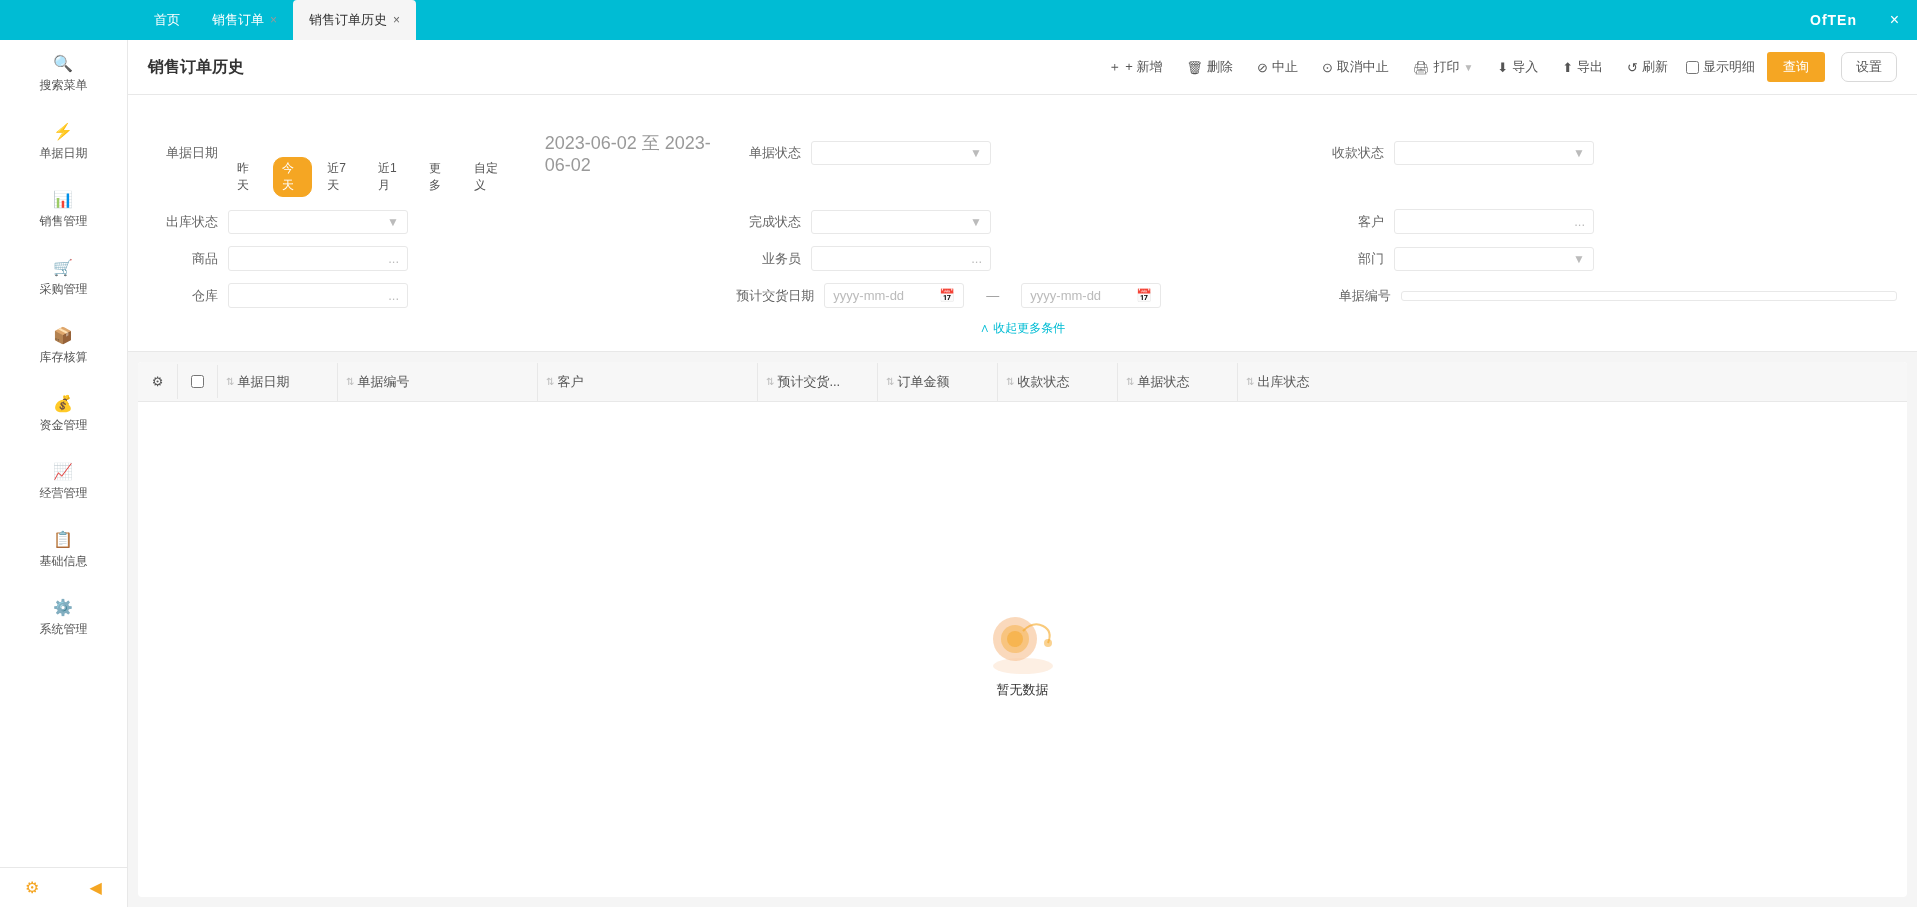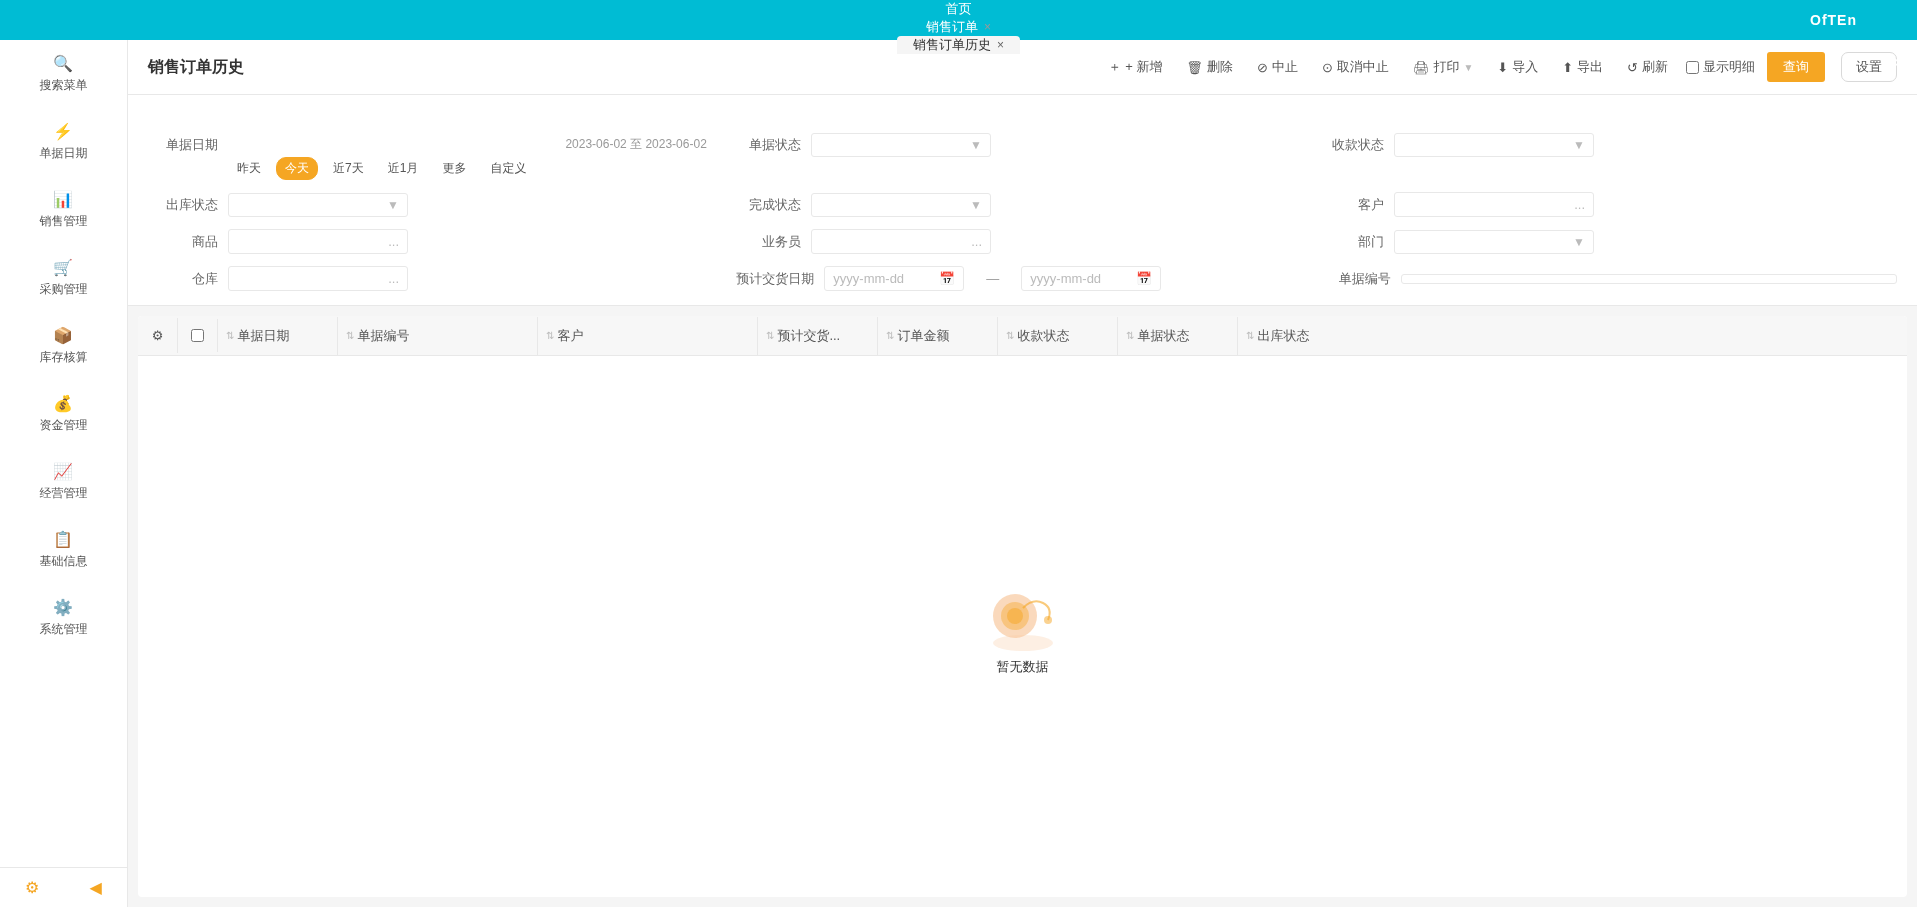--- a/index.html
+++ b/index.html
@@ -36,21 +36,21 @@
 
     
     .filter-area { background: #fff; padding: 14px 20px; border-bottom: 1px solid #e8e8e8; flex-shrink: 0; }
     .filter-row { display: flex; align-items: center; gap: 0; margin-bottom: 12px; }
     .filter-row:last-of-type { margin-bottom: 0; }
     .filter-label { width: 80px; color: #666; font-size: 13px; flex-shrink: 0; text-align: right; padding-right: 10px; }
     .filter-control { display: flex; align-items: center; flex: 1; }
     .date-range-group { display: flex; align-items: center; gap: 6px; }
     .date-btn { padding: 2px 8px; border-radius: 3px; cursor: pointer; font-size: 12px; color: #555; border: 1px solid transparent; margin-top: 48px; }
     .date-btn.active { background: #f5a623; color: #fff; border-radius: 10px; border-color: #f5a623; }
-    .date-text { font-size: 12px; color: #999; margin-left: 24px; }
+    .date-text { font-size: 18px; color: #999; margin-left: 24px; }
     .select-control { display: flex; align-items: center; border: 1px solid #e8e8e8; border-radius: 3px; background: #fff; padding: 4px 8px; min-width: 200px; cursor: pointer; }
     .select-control .arrow { margin-left: auto; color: #bbb; font-size: 12px; }
     .more-dots { color: #bbb; cursor: pointer; margin-left: 4px; }
     .collapse-btn { text-align: center; color: #00bcd4; cursor: pointer; font-size: 12px; margin-top: 8px; }
 
     
     .table-area { flex: 1; background: #fff; margin: 10px; border-radius: 4px; display: flex; flex-direction: column; overflow: hidden; }
     .table-header { display: flex; align-items: center; background: #f7f7f7; border-bottom: 1px solid #e8e8e8; padding: 0; min-height: 40px; }
     .th { padding: 10px 8px; font-size: 13px; color: #555; font-weight: normal; display: flex; align-items: center; gap: 3px; border-right: 1px solid #e8e8e8; flex-shrink: 0; }
     .th:last-child { border-right: none; }
@@ -63,21 +63,21 @@
     .page-size-select { border: 1px solid #d9d9d9; border-radius: 3px; padding: 2px 4px; font-size: 13px; }
     .page-btn { padding: 2px 6px; cursor: pointer; color: #555; border: none; background: none; font-size: 13px; }
     .page-input { width: 40px; border: 1px solid #d9d9d9; border-radius: 3px; text-align: center; padding: 2px 4px; font-size: 13px; }
 
     
     .brand-area { display: flex; align-items: center; gap: 8px; padding: 0 16px; color: #fff; font-size: 14px; font-weight: bold; min-width: 128px; }
   </style>
 </head>
 <body>
 
-<div class="top-bar" style="position:relative;flex-direction:column;">
+<div class="top-bar" style="position:relative;">
   <div class="brand-area"></div>
   <div class="tab-item">
     <span>首页</span>
   </div>
   <div class="tab-item">
     <span>销售订单</span>
     <span class="close-icon">×</span>
   </div>
   <div class="tab-item active">
     <span>销售订单历史</span>
@@ -278,20 +278,24 @@
             <span style="color:#bbb; cursor:pointer;">📅</span>
           </div>
         </div>
         <span style="width:80px; color:#666; text-align:right; padding-right:10px; flex-shrink:0;">单据编号</span>
         <div class="filter-control">
           <div style="border: 1px solid #e8e8e8; border-radius:3px; padding:4px 8px; min-width:200px; flex:1;">
           </div>
         </div>
       </div>
 
+      <div class="collapse-btn">
+        <span>∧</span>
+        <span>收起更多条件</span>
+      </div>
     </div>
 
     <div class="table-area">
       <div class="table-header">
         <div class="th" style="width:40px; justify-content:center;">
           <span>⚙</span>
         </div>
         <div class="th" style="width:40px; justify-content:center;">
           <input type="checkbox" style="">
         </div>

